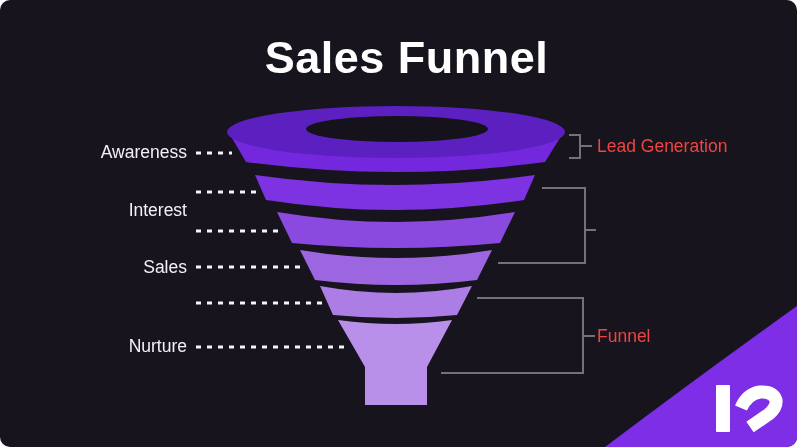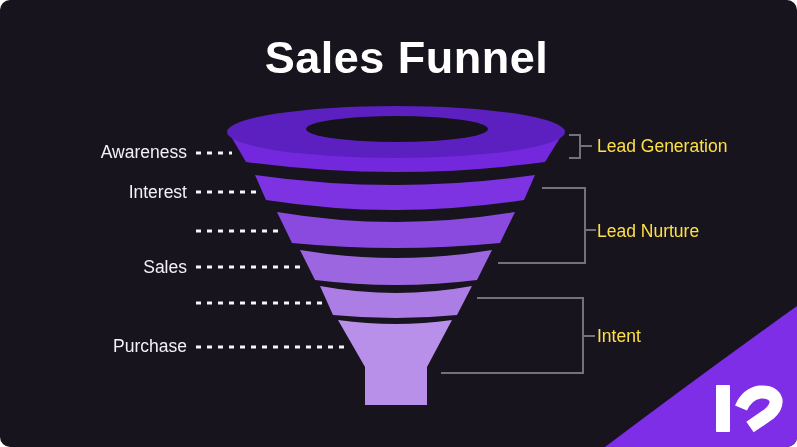--- a/index.html
+++ b/index.html
@@ -29,21 +29,21 @@
     right: 610px;
     color: #F2F1F5;
     font-size: 17.5px;
     line-height: 26px;
     white-space: nowrap;
     text-align: left;
   }
   .group-label {
     position: absolute;
     left: 597px;
-    color: #fde047;
+    color: #ef4444;
     font-size: 17.5px;
     line-height: 26px;
     white-space: nowrap;
     text-align: right;
   }
   svg.layer {
     position: absolute;
     left: 0;
     top: 0;
   }
@@ -103,27 +103,26 @@
     </g>
 
     <g>
       <path class="bracket" d="M 569,135 H 580 V 158 H 569 M 580,146 H 592"></path>
       <path class="bracket" d="M 542,188 H 585 V 263 H 498 M 585,230 H 596"></path>
       <path class="bracket" d="M 477,298 H 583 V 373 H 441 M 583,336 H 595"></path>
     </g>
   </svg>
 
   <div class="stage-label" style="top:139px">Awareness</div>
-  <div class="stage-label" style="top:179px">Interest</div>
+  <div class="stage-label" style="top:197px">Interest</div>
   <div class="stage-label" style="top:254px">Sales</div>
-  <div class="stage-label" style="top:333px">Purchase</div>
+  <div class="stage-label" style="top:333px">Nurture</div>
 
   <div class="group-label" style="top:133px">Lead Generation</div>
-  <div class="group-label" style="top:218px">Lead Nurture</div>
-  <div class="group-label" style="top:323px">Intent</div>
+  <div class="group-label" style="top:323px">Funnel</div>
 
   <svg class="corner" width="200" height="150" viewBox="0 0 200 150">
     <path d="M 200,9 Q 98,82 8,150 L 200,150 Z" fill="#7E2EE7"></path>
     <g>
       <rect x="119" y="88" width="14" height="47" rx="1" fill="#FFFFFF"></rect>
       <path d="M 144,111 Q 150,97 163,95 Q 176,94 179,103 Q 180,110 172,117 L 153,130" fill="none" stroke-width="13" stroke-linejoin="round" stroke-linecap="butt" stroke="#FFFFFF"></path>
     </g>
   </svg>
 
 </div>

